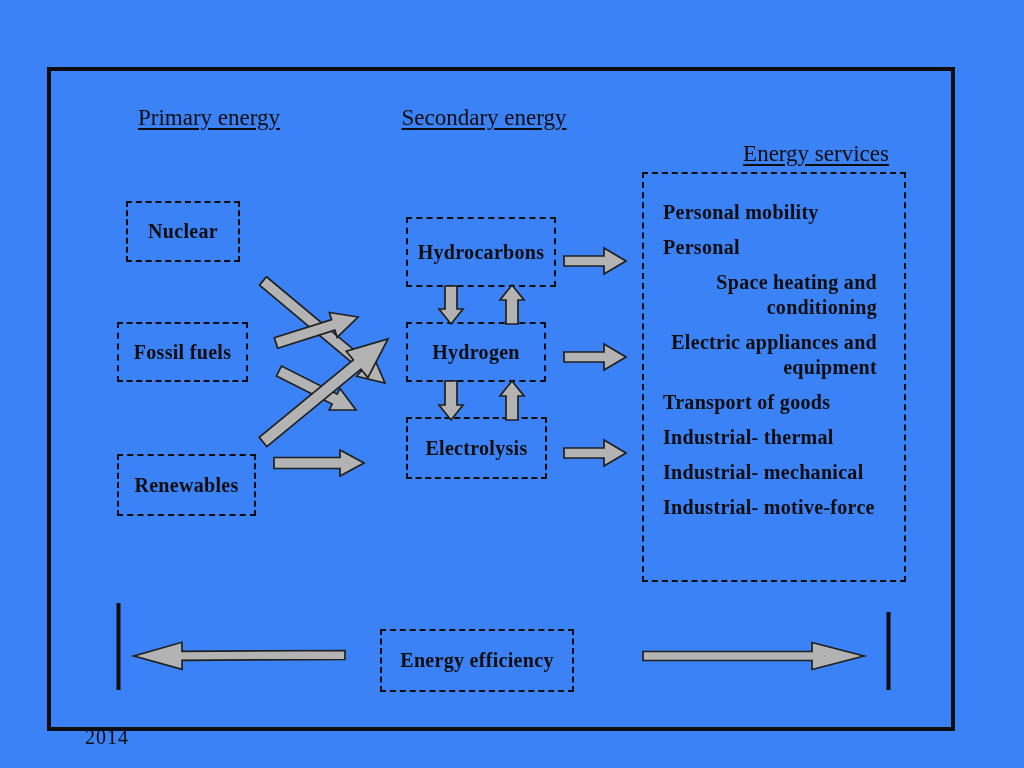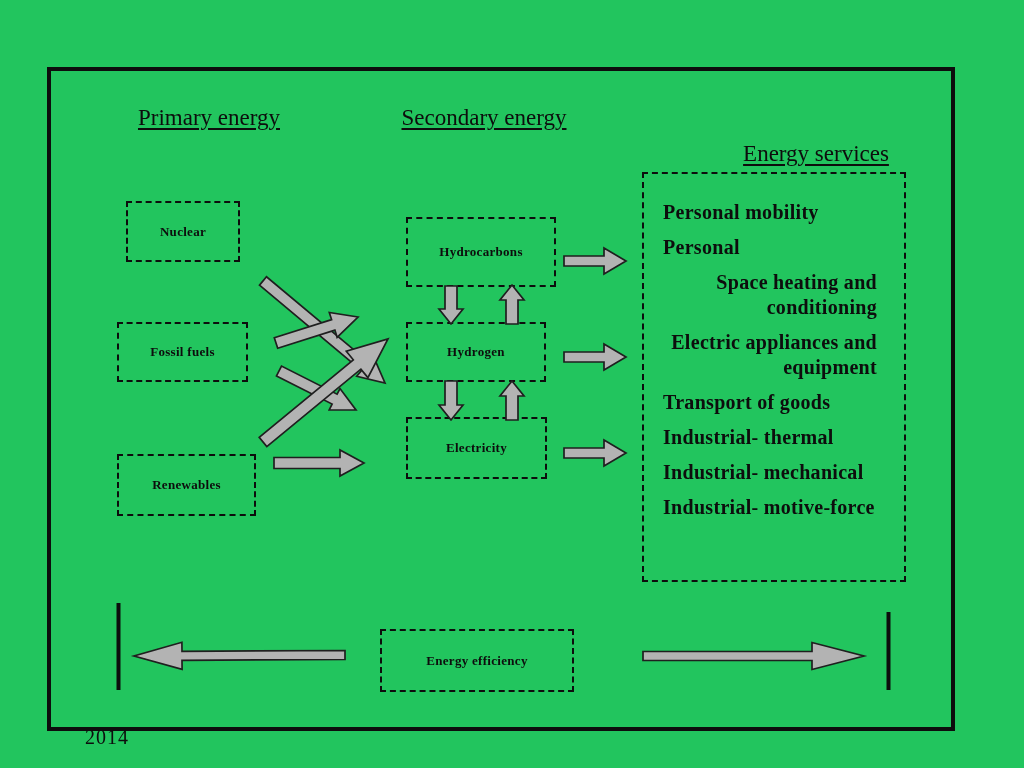--- a/index.html
+++ b/index.html
@@ -5,21 +5,21 @@
   :root{
     --arrow-fill:#b3b3b3;
     --arrow-stroke:#1f1f1f;
     --ink:#0d0d0d;
   }
   *{box-sizing:border-box;margin:0;padding:0;}
   html,body{background:#ffffff;}
   #canvas{
     position:relative;
     width:1024px;height:768px;
-    background:#22c55e;
+    background:#3b82f6;
     font-family:"Liberation Serif","DejaVu Serif",serif;
     color:var(--ink);
     overflow:hidden;
   }
   #frame{
     position:absolute;left:47px;top:67px;width:908px;height:664px;
     border:4px solid var(--ink);
   }
   .col-header{
     position:absolute;top:103px;height:30px;
@@ -31,21 +31,21 @@
   #hdr-primary{left:118px;width:182px;}
   #hdr-secondary{left:388px;width:192px;}
   #hdr-services{left:722px;width:188px;margin-top:36px;}
   .dash-box{
     position:absolute;
     border:2px dashed var(--ink);
     display:flex;align-items:center;justify-content:center;
     background:transparent;
   }
   .box-label{
-    font-weight:bold;font-size:13px;letter-spacing:0.3px;white-space:nowrap;
+    font-weight:bold;font-size:20px;letter-spacing:0.3px;white-space:nowrap;
   }
   #box-nuclear{left:126px;top:201px;width:114px;height:61px;}
   #box-fossil{left:117px;top:322px;width:131px;height:60px;}
   #box-renewables{left:117px;top:454px;width:139px;height:62px;}
   #box-hydrocarbons{left:406px;top:217px;width:150px;height:70px;}
   #box-hydrogen{left:406px;top:322px;width:140px;height:60px;}
   #box-electricity{left:406px;top:417px;width:141px;height:62px;}
   #box-services{
     left:642px;top:172px;width:264px;height:410px;
     display:block;
@@ -94,21 +94,21 @@
     <span class="box-label">Renewables</span>
   </div>
 
   <div class="dash-box" id="box-hydrocarbons">
     <span class="box-label">Hydrocarbons</span>
   </div>
   <div class="dash-box" id="box-hydrogen">
     <span class="box-label">Hydrogen</span>
   </div>
   <div class="dash-box" id="box-electricity">
-    <span class="box-label">Electricity</span>
+    <span class="box-label">Electrolysis</span>
   </div>
 
   <div class="dash-box" id="box-services">
     <div class="svc-item">Personal mobility</div>
     <div class="svc-item">Personal</div>
     <div class="svc-item wrap">Space heating and conditioning</div>
     <div class="svc-item wrap">Electric appliances and equipment</div>
     <div class="svc-item">Transport of goods</div>
     <div class="svc-item">Industrial- thermal</div>
     <div class="svc-item">Industrial- mechanical</div>

